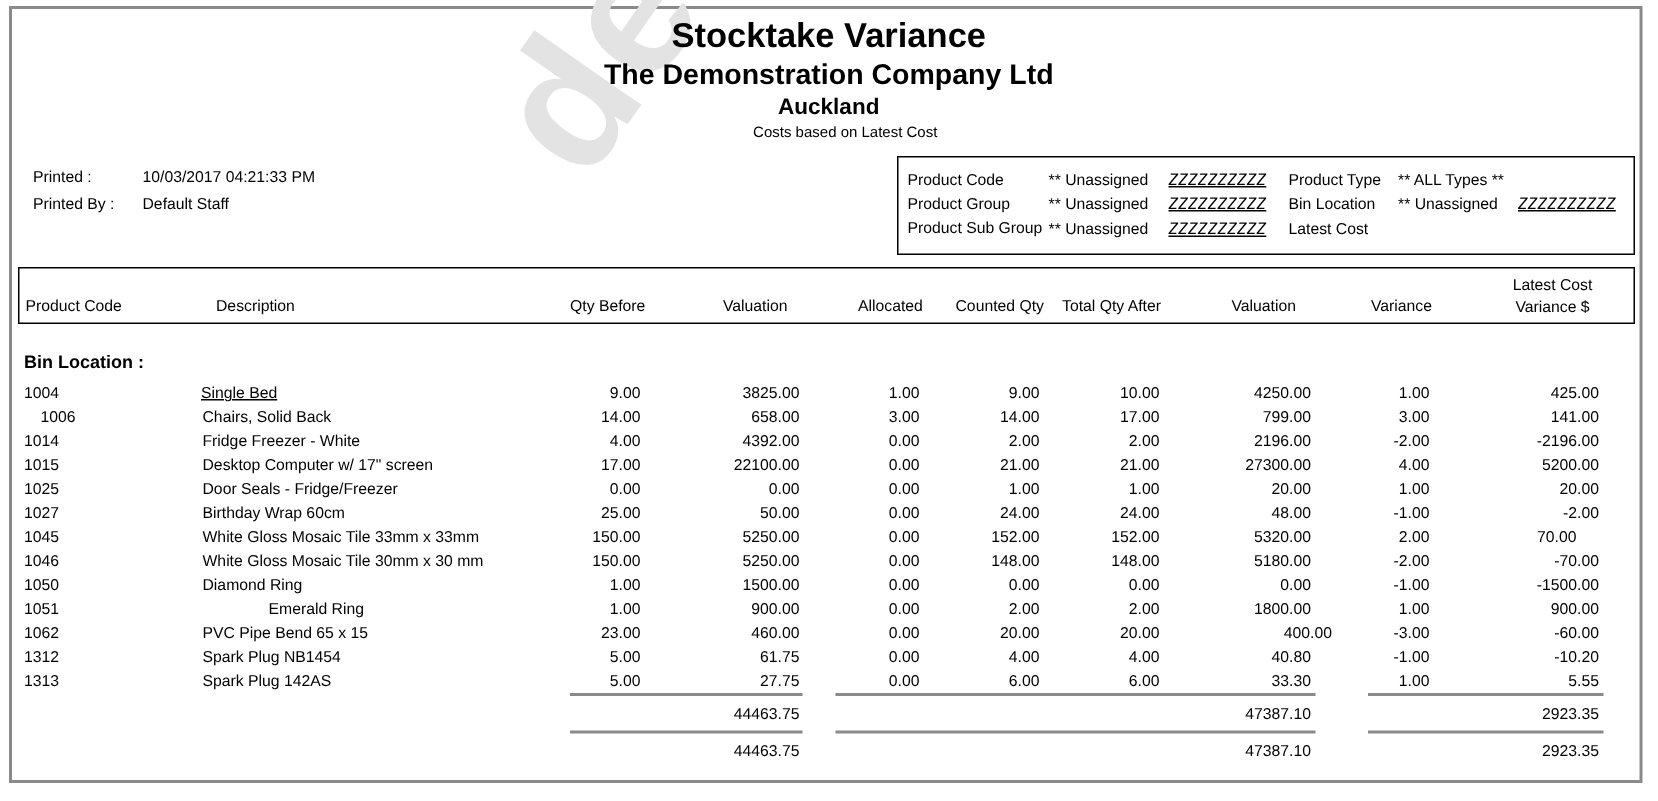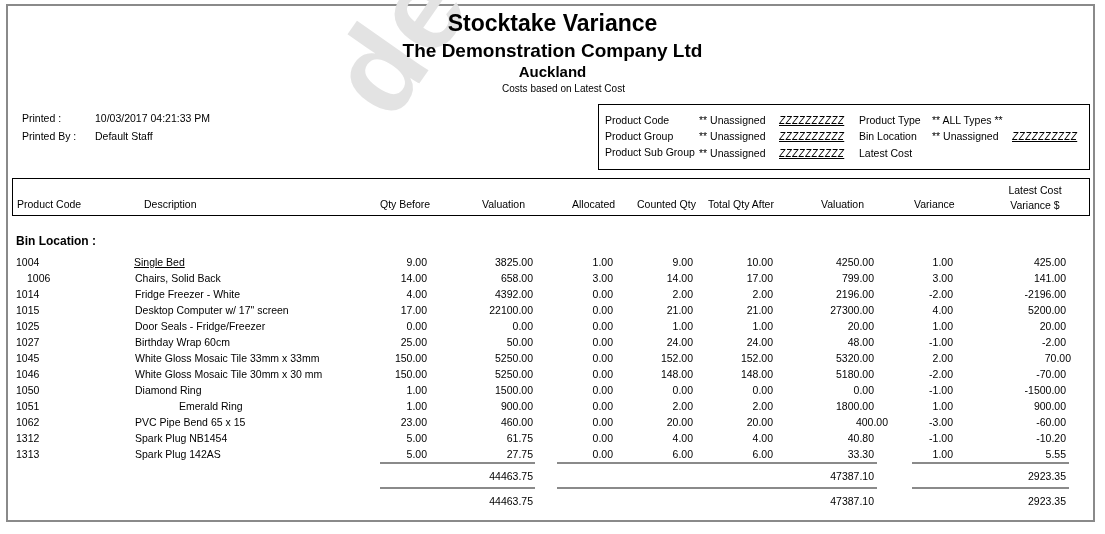--- a/index.html
+++ b/index.html
@@ -170,21 +170,21 @@
     <div class="r">
       <span class="c " style="left: 16px;">1045</span>
       <span class="c " style="left: 135px;">White Gloss Mosaic Tile 33mm x 33mm</span>
       <span class="c num" style="right: 678px;">150.00</span>
       <span class="c num" style="right: 572px;">5250.00</span>
       <span class="c num" style="right: 492px;">0.00</span>
       <span class="c num" style="right: 412px;">152.00</span>
       <span class="c num" style="right: 332px;">152.00</span>
       <span class="c num" style="right: 231px;">5320.00</span>
       <span class="c num" style="right: 152px;">2.00</span>
-      <span class="c num" style="right: 34px;">70.00</span>
+      <span class="c num" style="right: 54px;">70.00</span>
     </div>
     <div class="r">
       <span class="c " style="left: 16px;">1046</span>
       <span class="c " style="left: 135px;">White Gloss Mosaic Tile 30mm x 30 mm</span>
       <span class="c num" style="right: 678px;">150.00</span>
       <span class="c num" style="right: 572px;">5250.00</span>
       <span class="c num" style="right: 492px;">0.00</span>
       <span class="c num" style="right: 412px;">148.00</span>
       <span class="c num" style="right: 332px;">148.00</span>
       <span class="c num" style="right: 231px;">5180.00</span>

